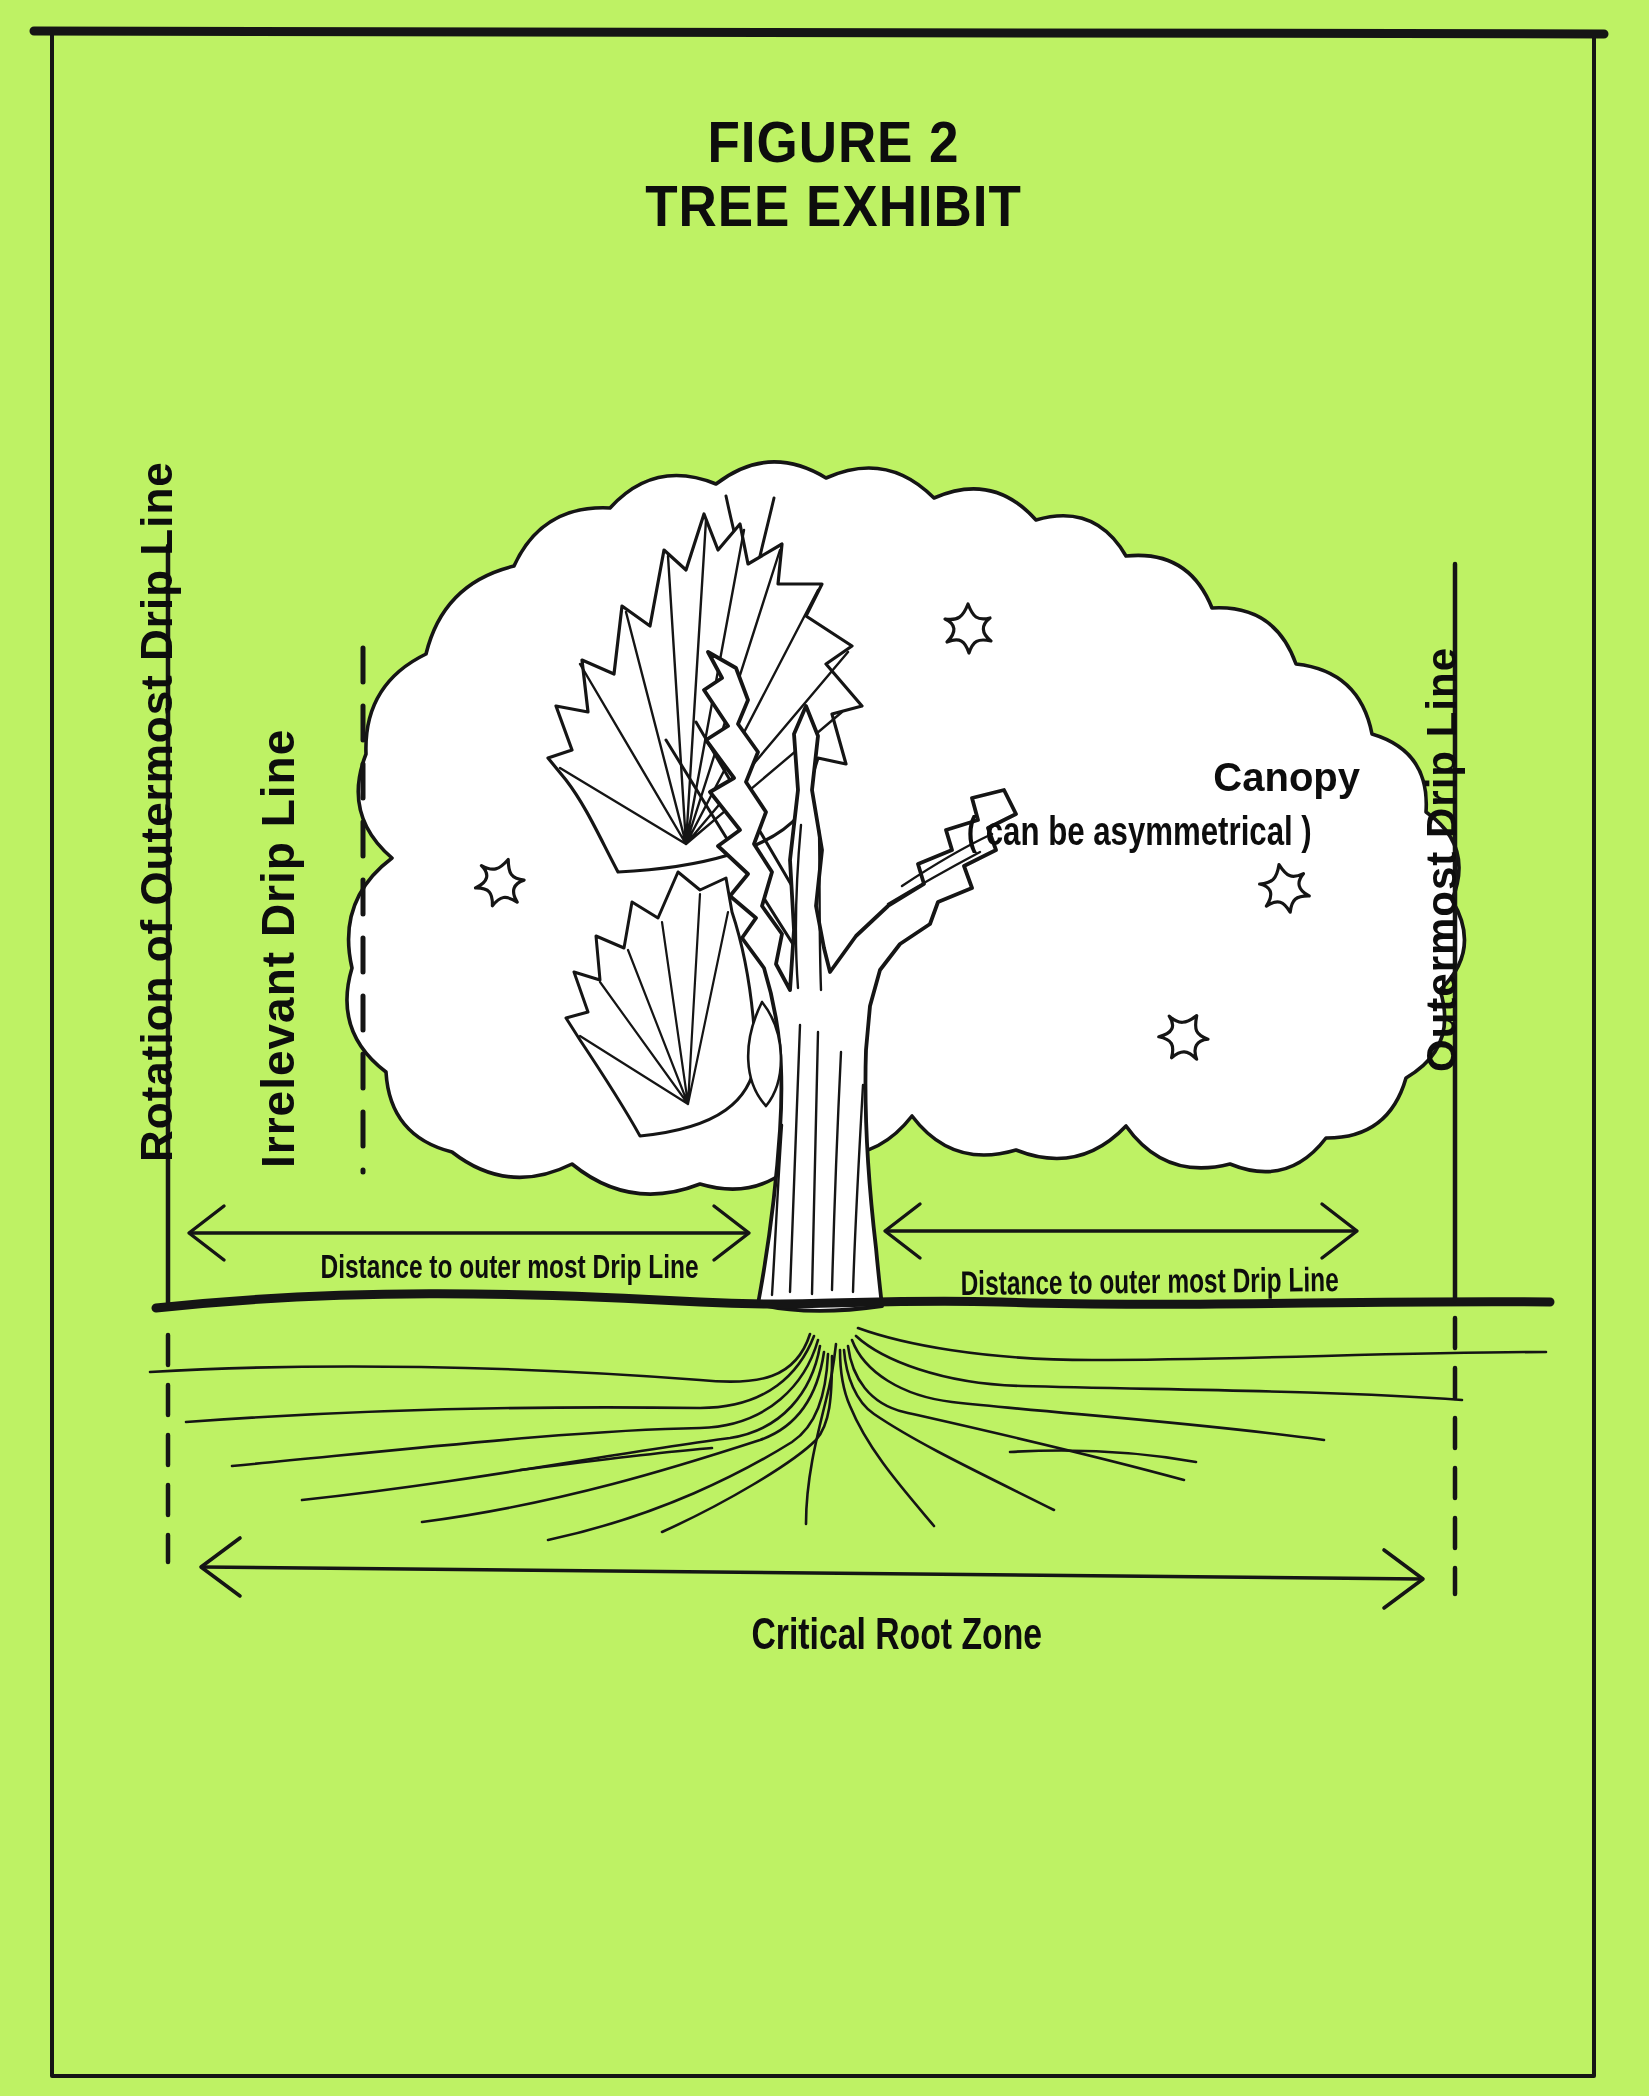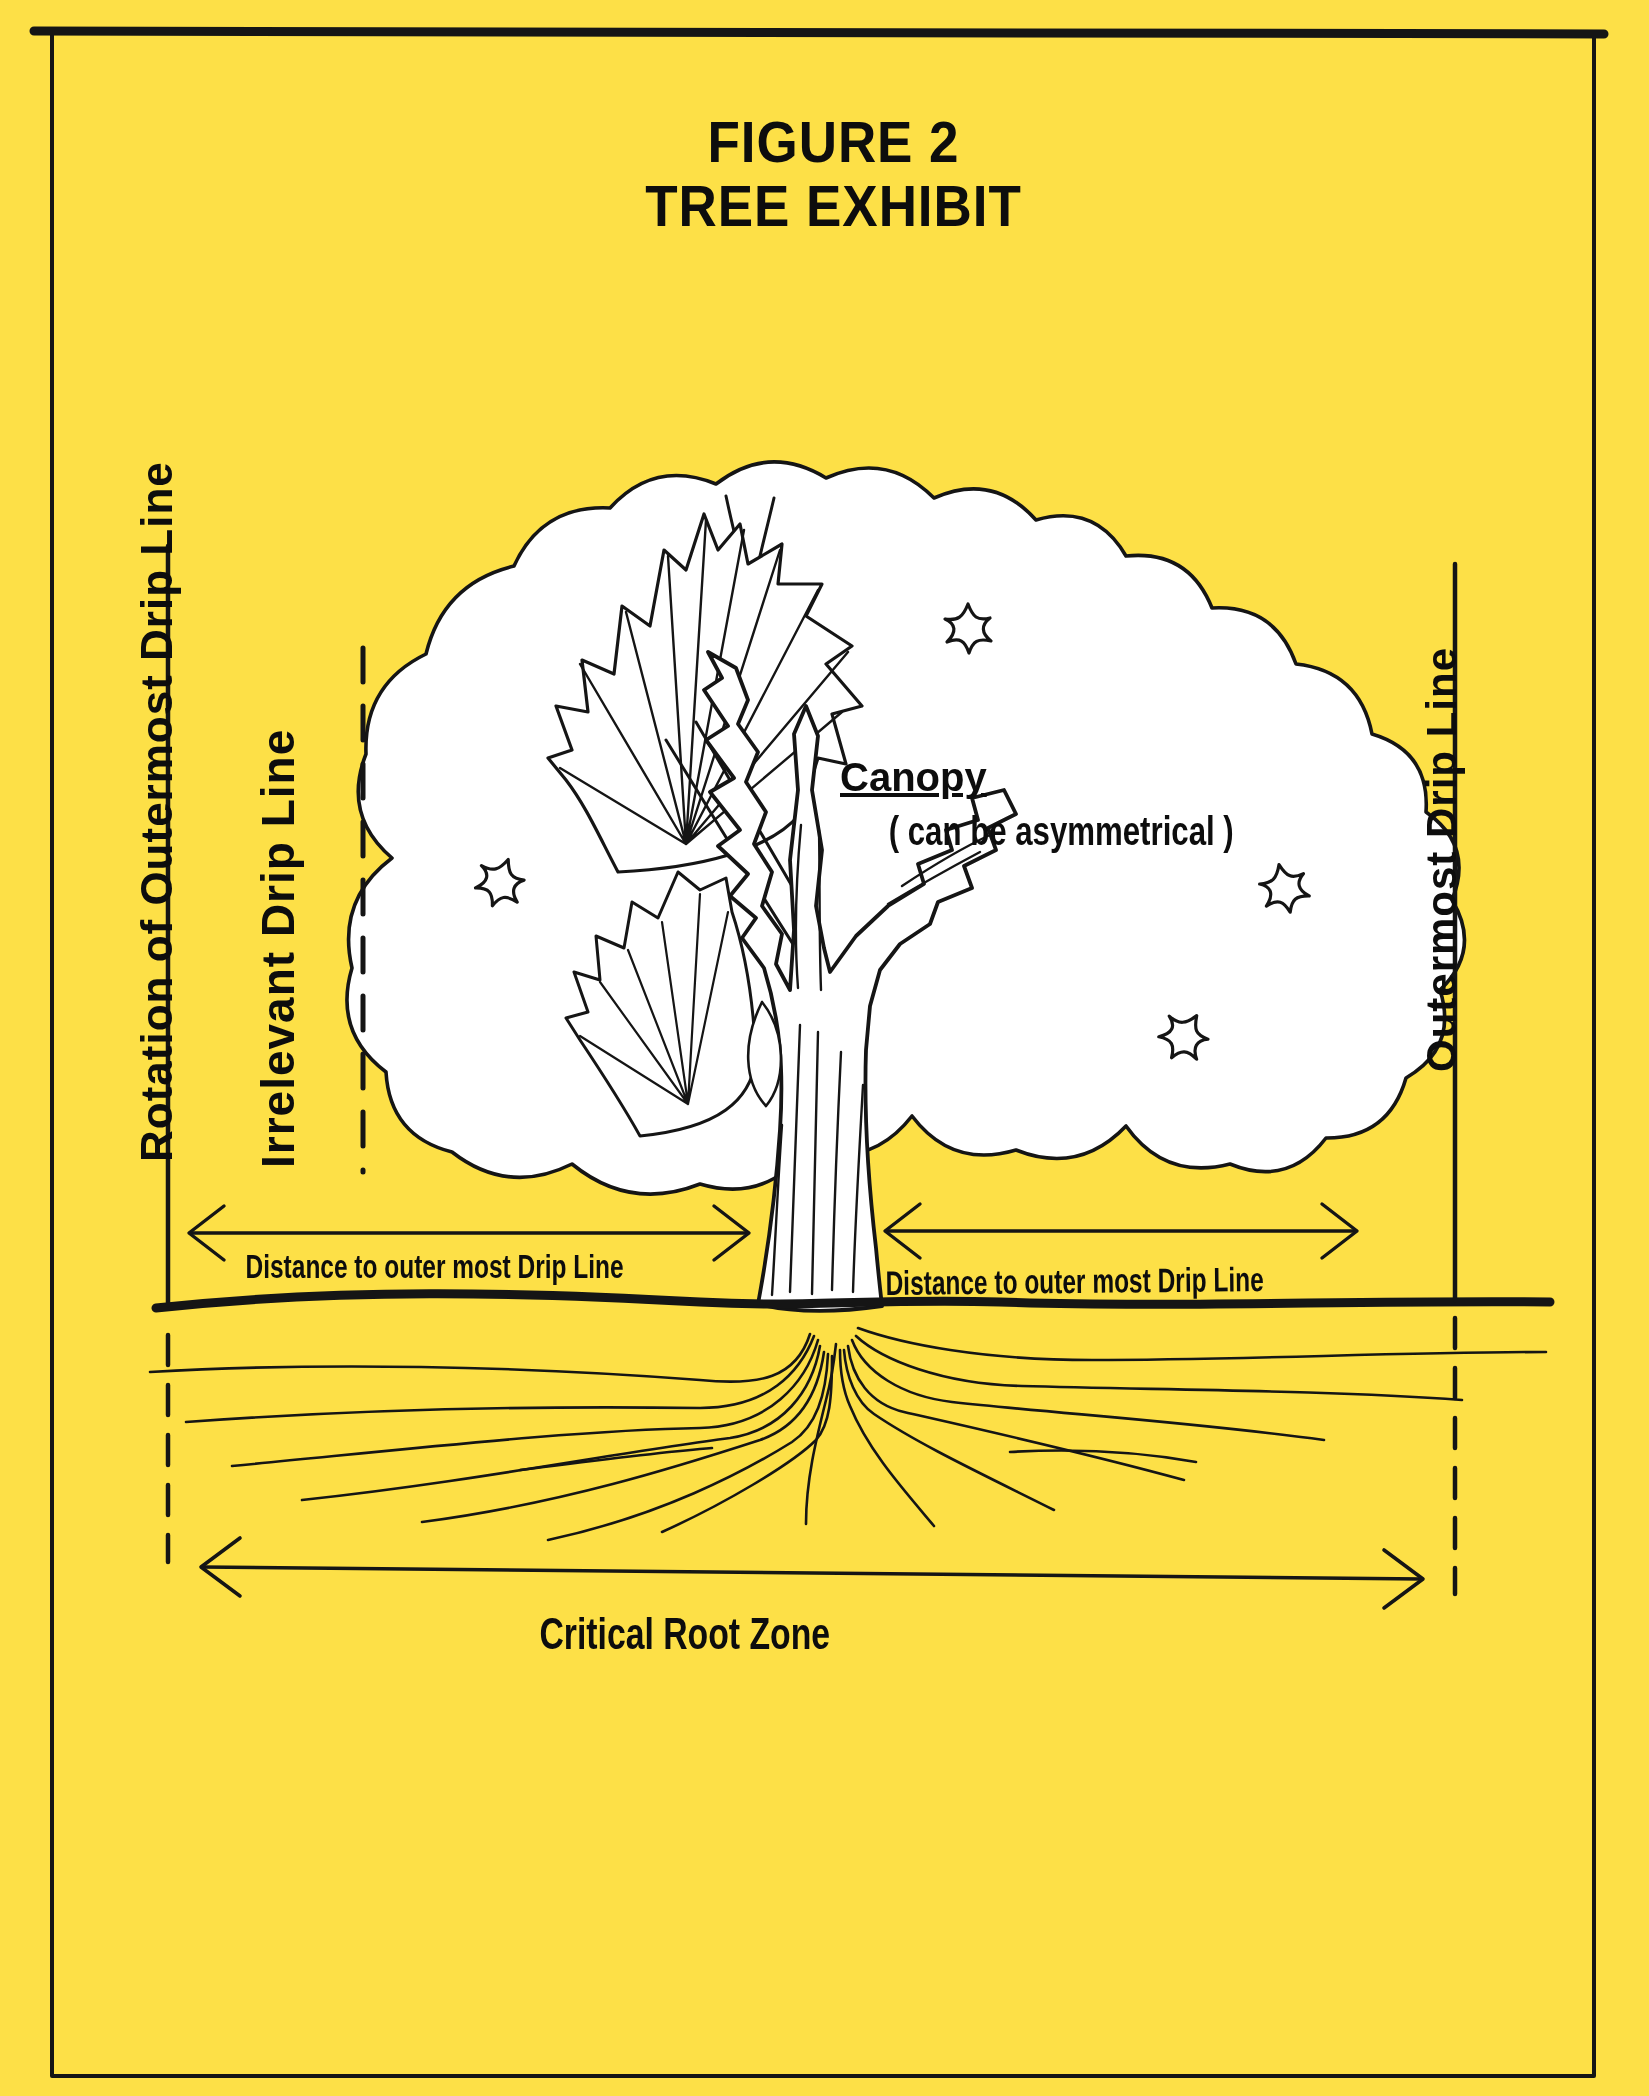--- a/index.html
+++ b/index.html
@@ -1,19 +1,19 @@
 <!DOCTYPE html>
 <html><head>
 <meta charset="utf-8">
 <style>
   html,body{margin:0;padding:0;background:#e8e8e4;}
   .page{
     position:relative;
     width:1649px;height:2096px;
-    background:#fde047;
+    background:#bef264;
     font-family:"Liberation Sans", sans-serif;
     overflow:hidden;
   }
   svg.draw{position:absolute;left:0;top:0;width:1649px;height:2096px;}
   .lbl{
     position:absolute;
     font-weight:bold;
     color:#0d0d0d;
     white-space:nowrap;
     -webkit-font-smoothing:none;
@@ -24,21 +24,21 @@
     font-size:57px;
     line-height:64px;
     letter-spacing:1px;
     transform:translateX(9px) scaleX(.93);
   }
   .vlabel{
     transform-origin:0 100%;
     transform:rotate(-90deg);
     letter-spacing:1px;
   }
-  .center-box{text-align:left;text-decoration:underline;}
+  .center-box{text-align:right;}
   .squish{display:inline-block;}
 </style>
 </head>
 <body>
 
 <div class="page">
 
   <svg class="draw" viewBox="0 0 1649 2096" fill="none" stroke="#151515" stroke-linecap="round" stroke-linejoin="round">
 
     <rect x="52" y="32" width="1542" height="2044" stroke-width="4"></rect>

